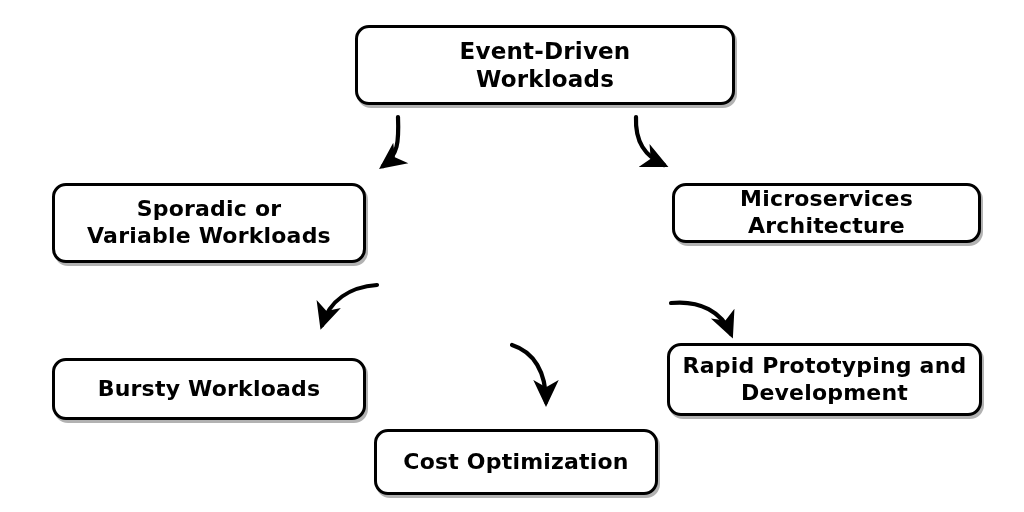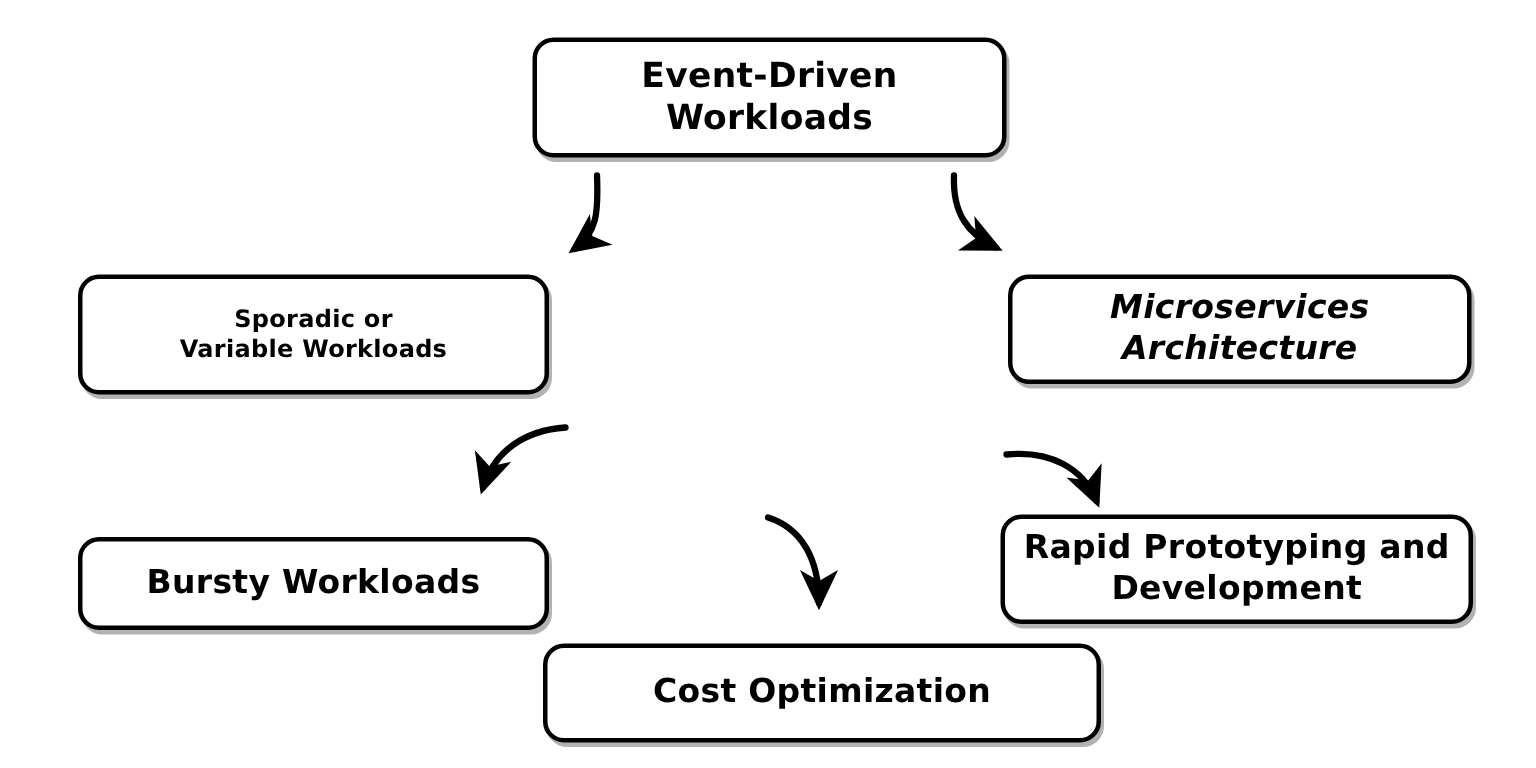--- a/index.html
+++ b/index.html
@@ -35,33 +35,33 @@
     font-family: "DejaVu Sans", sans-serif;
     font-weight: 700;
     color: #000000;
     letter-spacing: 0.2px;
     line-height: 1.22;
     padding: 0 8px;
     white-space: pre-line;
   }
 
   
-  #node-event-driven      { left: 355px; top: 25px;  width: 316px; height: 80px; }
+  #node-event-driven      { left: 355px; top: 25px;  width: 380px; height: 80px; }
   #node-event-driven .label { font-size: 23px; }
 
   #node-sporadic          { left: 52px;  top: 183px; width: 314px; height: 80px; }
-  #node-sporadic .label   { font-size: 16px; }
+  #node-sporadic .label   { font-size: 22px; }
 
   #node-bursty            { left: 52px;  top: 358px; width: 314px; height: 62px; }
   #node-bursty .label     { font-size: 22px; }
 
-  #node-cost              { left: 362px; top: 429px; width: 372px; height: 66px; }
+  #node-cost              { left: 374px; top: 429px; width: 284px; height: 66px; }
   #node-cost .label       { font-size: 22px; }
 
-  #node-microservices     { left: 672px; top: 183px; width: 309px; height: 73px; font-style: italic; }
+  #node-microservices     { left: 672px; top: 183px; width: 309px; height: 60px; }
   #node-microservices .label { font-size: 22px; }
 
   #node-rapid             { left: 667px; top: 343px; width: 315px; height: 73px; }
   #node-rapid .label      { font-size: 22px; }
 
   
   #center-cluster {
     position: absolute;
     left: 380px;
     top: 185px;

